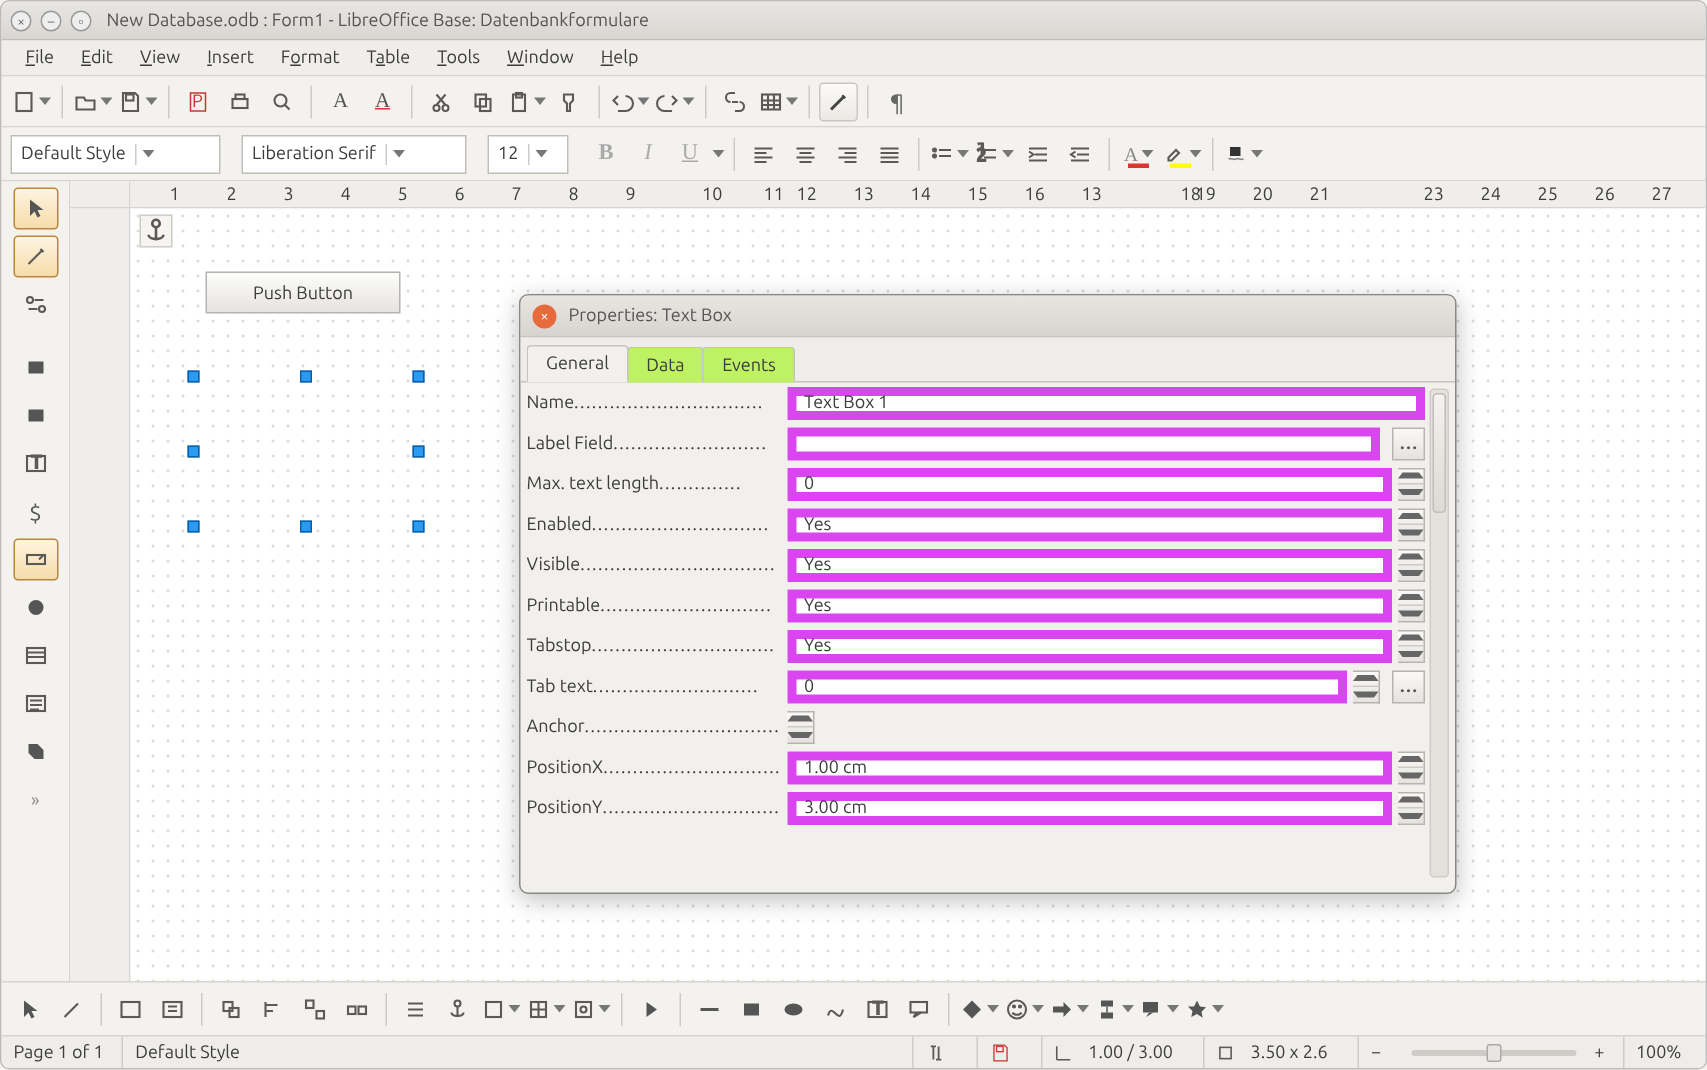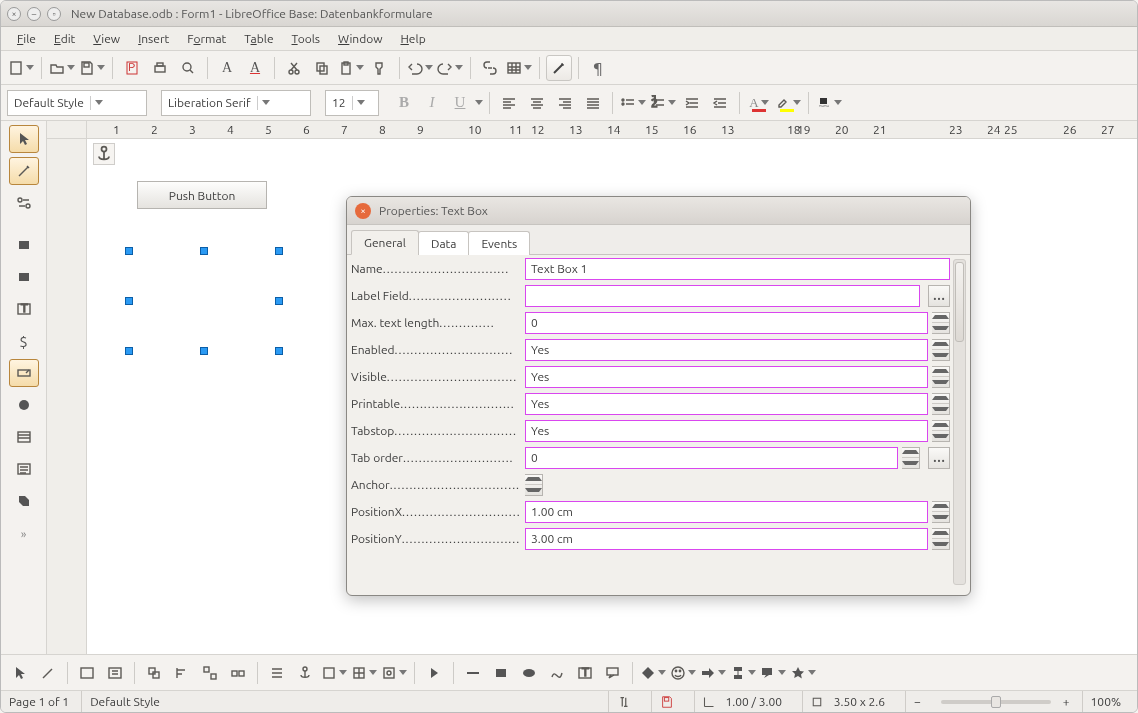--- a/index.html
+++ b/index.html
@@ -43,27 +43,27 @@
 .form-textbox .h{position:absolute;width:8px;height:8px;background:#2b9af3;border:1px solid #0b5ea8}
 .h.nw{left:-4px;top:-4px}.h.n{left:calc(50% - 4px);top:-4px}.h.ne{right:-4px;top:-4px}
 .h.w{left:-4px;top:calc(50% - 4px)}.h.e{right:-4px;top:calc(50% - 4px)}
 .h.sw{left:-4px;bottom:-4px}.h.s{left:calc(50% - 4px);bottom:-4px}.h.se{right:-4px;bottom:-4px}
 
 .dialog{position:absolute;left:345px;top:195px;width:625px;height:400px;background:#f2f0ec;border:1px solid #8a8884;border-radius:6px;box-shadow:0 4px 16px rgba(0,0,0,0.25);overflow:hidden}
 .dialog .dtitle{height:28px;background:linear-gradient(#e9e6e2,#d7d3cf);display:flex;align-items:center;padding:0 8px;gap:8px;border-bottom:1px solid #c7c4c0}
 .dialog .close{width:16px;height:16px;border-radius:8px;background:#e66a3c;color:#fff;font-size:10px;line-height:15px;text-align:center}
 .dialog .dtitle b{font-weight:normal;color:#555}
 .dialog .tabs{height:30px;background:#efedea;display:flex;align-items:flex-end;padding:0 4px;border-bottom:1px solid #c7c4c0}
-.dialog .tab{padding:5px 12px;border:1px solid #c7c4c0;border-bottom:none;background:#ffffff;margin-right:-1px;position:relative;top:1px;border-radius:3px 3px 0 0}
+.dialog .tab{padding:5px 12px;border:1px solid #c7c4c0;border-bottom:none;background:#bef264;margin-right:-1px;position:relative;top:1px;border-radius:3px 3px 0 0}
 .dialog .tab.active{background:#f2f0ec;top:1px;border-bottom:1px solid #f2f0ec}
 .dialog .body{position:absolute;top:58px;left:4px;right:20px;bottom:6px;overflow:hidden}
 .proprow{display:flex;align-items:center;height:27px;gap:4px}
 .proprow .plabel{width:170px;color:#444;white-space:nowrap;overflow:hidden}
 .proprow .plabel::after{content:"";}
-.pinput{flex:1;height:22px;border:1px solid #d946ef;background:#fff;padding:0 5px;display:flex;align-items:center}
+.pinput{flex:1;height:22px;border:6px solid #d946ef;background:#fff;padding:0 5px;display:flex;align-items:center}
 .pspin{width:18px;height:22px;border:1px solid #b7b4b0;border-left:none;background:linear-gradient(#faf9f7,#e5e3df);display:flex;flex-direction:column}
 .pspin div{flex:1;display:flex;align-items:center;justify-content:center}
 .pspin .up{border-bottom:1px solid #cdcac6}
 .pspin .tri-u{width:0;height:0;border-left:3px solid transparent;border-right:3px solid transparent;border-bottom:4px solid #666}
 .pspin .tri-d{width:0;height:0;border-left:3px solid transparent;border-right:3px solid transparent;border-top:4px solid #666}
 .pmore{width:22px;height:22px;border:1px solid #b7b4b0;background:linear-gradient(#faf9f7,#e5e3df);display:flex;align-items:center;justify-content:center;margin-left:4px;font-weight:bold;color:#555}
 .dialog .scroll{position:absolute;right:4px;top:62px;bottom:10px;width:13px;background:#e4e1dd;border:1px solid #cfccc8;border-radius:3px}
 .dialog .scroll .thumb{position:absolute;left:1px;right:1px;top:2px;height:80px;background:linear-gradient(#f4f2ef,#ddd9d4);border:1px solid #c0bdb8;border-radius:3px}
 .dots{letter-spacing:1px}
 
@@ -418,21 +418,21 @@
         <span class="tick" style="left: 558px;">15</span>
         <span class="tick" style="left: 596px;">16</span>
         <span class="tick" style="left: 634px;">13</span>
         <span class="tick" style="left: 700px;">18</span>
         <span class="tick" style="left: 710px;">19</span>
         <span class="tick" style="left: 748px;">20</span>
         <span class="tick" style="left: 786px;">21</span>
         <span class="tick" style="left: 824px; margin-top: 32px;">22</span>
         <span class="tick" style="left: 862px; text-align: right;">23</span>
         <span class="tick" style="left: 900px;">24</span>
-        <span class="tick" style="left: 917px;">25</span>
+        <span class="tick" style="left: 938px;">25</span>
         <span class="tick" style="left: 976px;">26</span>
         <span class="tick" style="left: 1014px;">27</span>
       </div>
     <div class="ruler-v"></div>
     <div class="canvas">
       <div class="anchor-chip">
           <svg class="iconc" viewBox="0 0 16 16">
             <circle cx="8" cy="4" r="2"></circle>
             <path d="M8 6v7M4 10c0 3 8 3 8 0"></path>
           </svg>
@@ -528,21 +528,21 @@
         <div class="pspin">
           <div class="up">
             <div class="tri-u"></div>
           </div>
           <div>
             <div class="tri-d"></div>
           </div>
         </div>
       </div>
     <div class="proprow">
-        <span class="plabel"><span>Tab order</span><span class="dots">............................</span></span>
+        <span class="plabel"><span>Tab text</span><span class="dots">............................</span></span>
         <div class="pinput">0</div>
         <div class="pspin">
           <div class="up">
             <div class="tri-u"></div>
           </div>
           <div>
             <div class="tri-d"></div>
           </div>
         </div>
         <div class="pmore">…</div>

